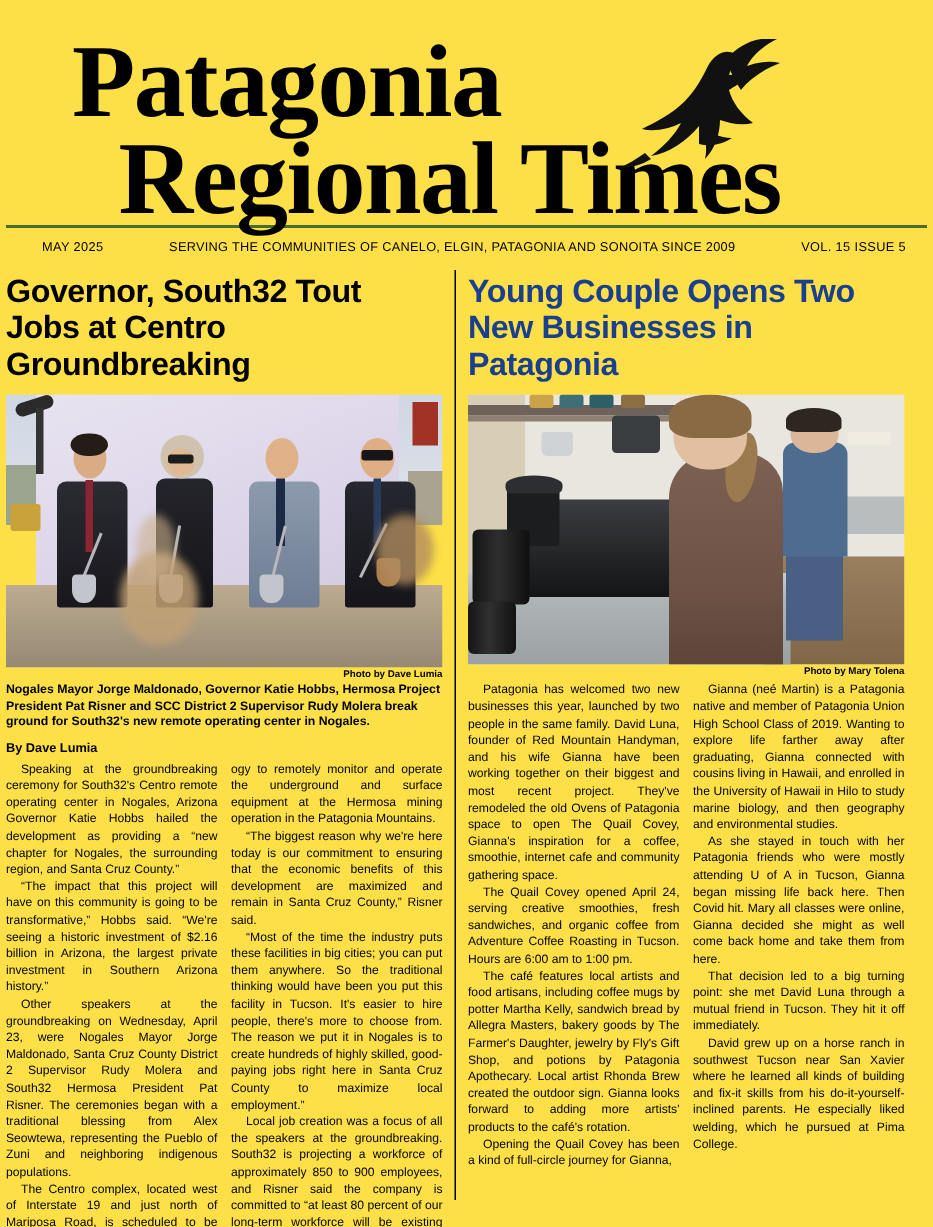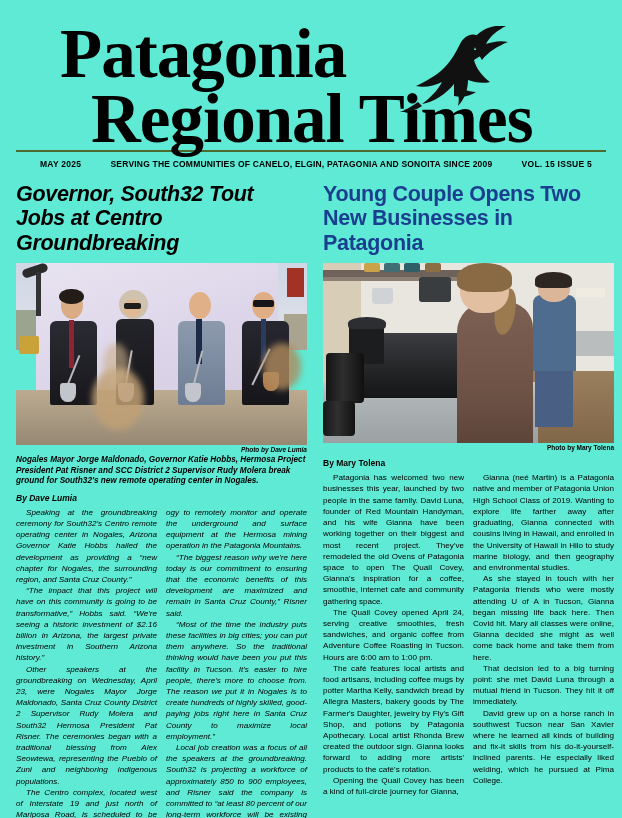--- a/index.html
+++ b/index.html
@@ -7,22 +7,22 @@
   body {
     width: 622px; height: 818px;
     background: #ffffff;
     font-family: "Liberation Sans", sans-serif;
     color: #000;
     overflow: hidden;
   }
   .page {
     position: relative;
     width: 622px; height: 818px;
-    background: #5eead4;
-    padding: 0 16px;
+    background: #fde047;
+    padding: 0 4px;
   }
 
   
   .masthead {
     position: relative;
     height: 152px;
     padding-top: 22px;
     border-bottom: 2px solid #4c6b2f;
   }
   .masthead-title {
@@ -43,32 +43,32 @@
     height: 92px;
   }
 
   
   .dateline {
     display: flex;
     align-items: center;
     justify-content: space-between;
     height: 24px;
     font-size: 8.5px;
-    font-weight: bold;
+    font-weight: normal;
     letter-spacing: 0.25px;
     padding: 0 14px 0 24px;
   }
   .dateline .mid { letter-spacing: 0.2px; }
 
   
   .content {
     display: flex;
     height: 624px;
   }
-  .article-left  { width: 291px; font-style: italic; }
+  .article-left  { width: 291px; }
   .divider-v {
     width: 1px;
     background: #000;
     margin: 4px 8px 0 8px;
     align-self: stretch;
   }
   .article-right { width: 291px; }
 
   .headline {
     font-family: "Liberation Sans", sans-serif;
@@ -347,21 +347,20 @@
           <div class="cf-man-hair"></div>
           <div class="cf-jeans"></div>
           <div class="cf-woman-body"></div>
           <div class="cf-ponytail"></div>
           <div class="cf-woman-head"></div>
           <div class="cf-woman-hair"></div>
         </div>
       </div>
 
       <div class="credit">Photo by Mary Tolena</div>
-      <div class="byline">By Mary Tolena</div>
 
       <div class="cols">
         <div class="col">
           <p>Patagonia has welcomed two new businesses this year, launched by two people in the same family. David Luna, founder of Red Mountain Handyman, and his wife Gianna have been working together on their biggest and most recent project. They've remodeled the old Ovens of Patagonia space to open The Quail Covey, Gianna's inspiration for a coffee, smoothie, internet cafe and community gathering space.</p>
           <p>The Quail Covey opened April 24, serving creative smoothies, fresh sandwiches, and organic coffee from Adventure Coffee Roasting in Tucson. Hours are 6:00 am to 1:00 pm.</p>
           <p>The café features local artists and food artisans, including coffee mugs by potter Martha Kelly, sandwich bread by Allegra Masters, bakery goods by The Farmer's Daughter, jewelry by Fly's Gift Shop, and potions by Patagonia Apothecary. Local artist Rhonda Brew created the outdoor sign. Gianna looks forward to adding more artists' products to the café's rotation.</p>
           <p>Opening the Quail Covey has been a kind of full-circle journey for Gianna,</p>
         </div>
         <div class="col">
           <p>Gianna (neé Martin) is a Patagonia native and member of Patagonia Union High School Class of 2019. Wanting to explore life farther away after graduating, Gianna connected with cousins living in Hawaii, and enrolled in the University of Hawaii in Hilo to study marine biology, and then geography and environmental studies.</p>

